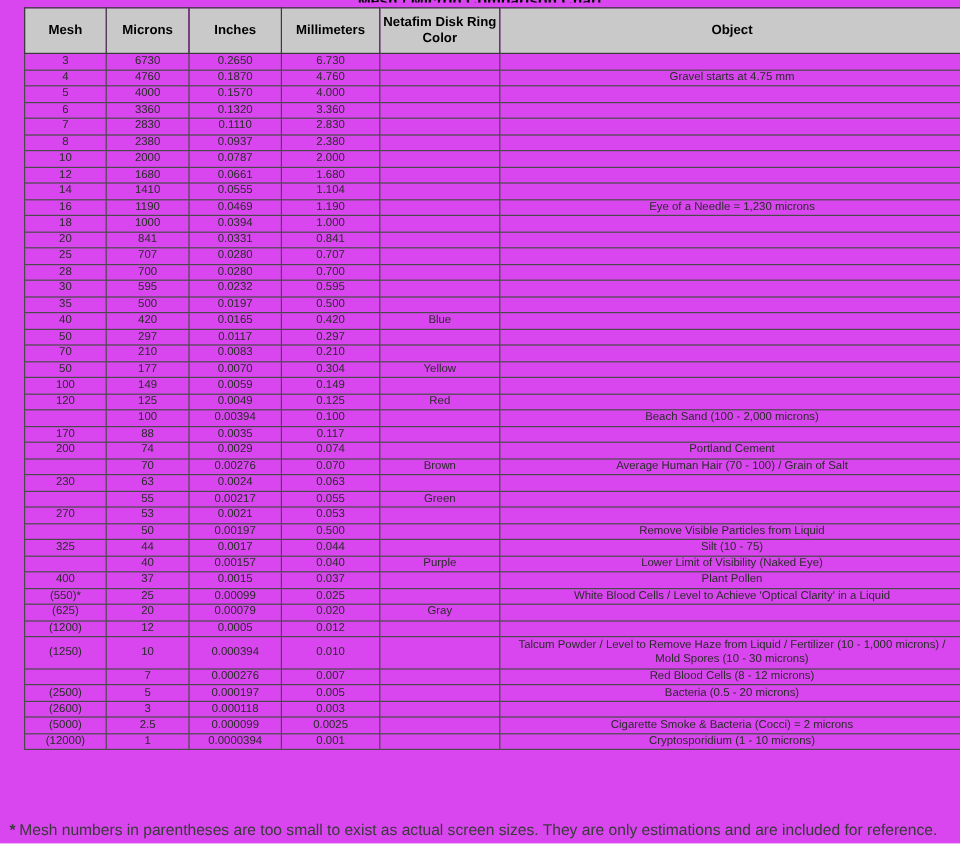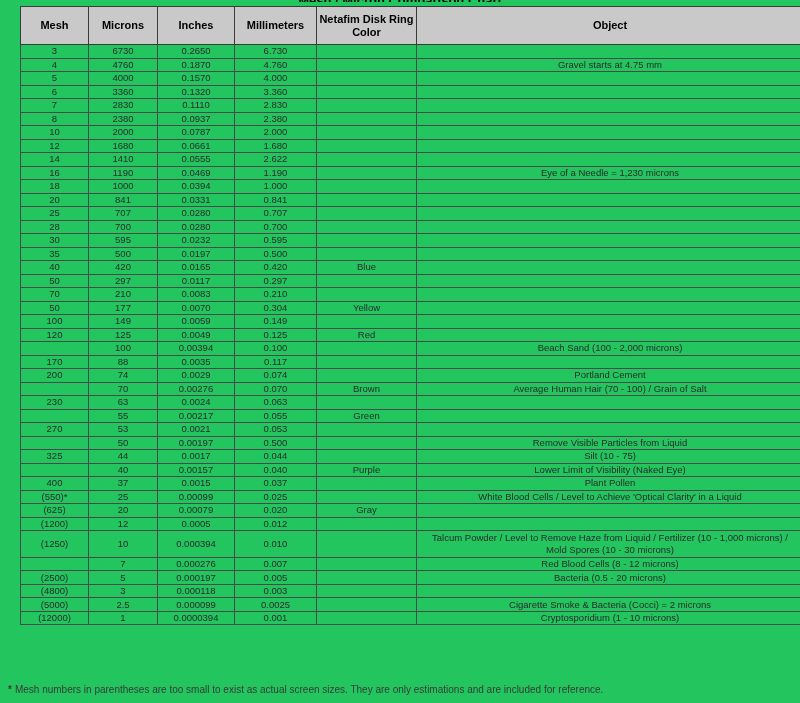--- a/index.html
+++ b/index.html
@@ -7,21 +7,21 @@
     margin: 0; padding: 0;
     width: 800px; height: 703px;
     background: #ffffff;
     font-family: "Liberation Sans", sans-serif;
     overflow: hidden;
   }
   #page {
     position: relative;
     width: 800px;
     height: 703px;
-    background: #22c55e;
+    background: #d946ef;
   }
   .title-strip {
     position: absolute;
     left: 0; top: -6px;
     width: 800px;
     height: 8px;
     text-align: center;
     font-size: 13px;
     font-weight: bold;
     color: #000;
@@ -70,21 +70,21 @@
   col.c-inches { width: 77px; }
   col.c-mm { width: 82px; }
   col.c-ring { width: 100px; }
   col.c-obj { width: 387px; }
 
   .footnote {
     position: absolute;
     left: 8px;
     top: 684px;
     width: 783px;
-    font-size: 10px;
+    font-size: 13px;
     color: #3a3a3a;
     white-space: nowrap;
   }
   .footnote .star {
     font-weight: bold;
     padding-right: 3px;
   }
 </style>
 </head>
 <body>
@@ -174,21 +174,21 @@
           <td>1680</td>
           <td>0.0661</td>
           <td>1.680</td>
           <td></td>
           <td class="obj"></td>
         </tr>
         <tr>
           <td>14</td>
           <td>1410</td>
           <td>0.0555</td>
-          <td>2.622</td>
+          <td>1.104</td>
           <td></td>
           <td class="obj"></td>
         </tr>
         <tr>
           <td>16</td>
           <td>1190</td>
           <td>0.0469</td>
           <td>1.190</td>
           <td></td>
           <td class="obj">Eye of a Needle = 1,230 microns</td>
@@ -419,21 +419,21 @@
         </tr>
         <tr>
           <td>(2500)</td>
           <td>5</td>
           <td>0.000197</td>
           <td>0.005</td>
           <td></td>
           <td class="obj">Bacteria (0.5 - 20 microns)</td>
         </tr>
         <tr>
-          <td>(4800)</td>
+          <td>(2600)</td>
           <td>3</td>
           <td>0.000118</td>
           <td>0.003</td>
           <td></td>
           <td class="obj"></td>
         </tr>
         <tr>
           <td>(5000)</td>
           <td>2.5</td>
           <td>0.000099</td>

